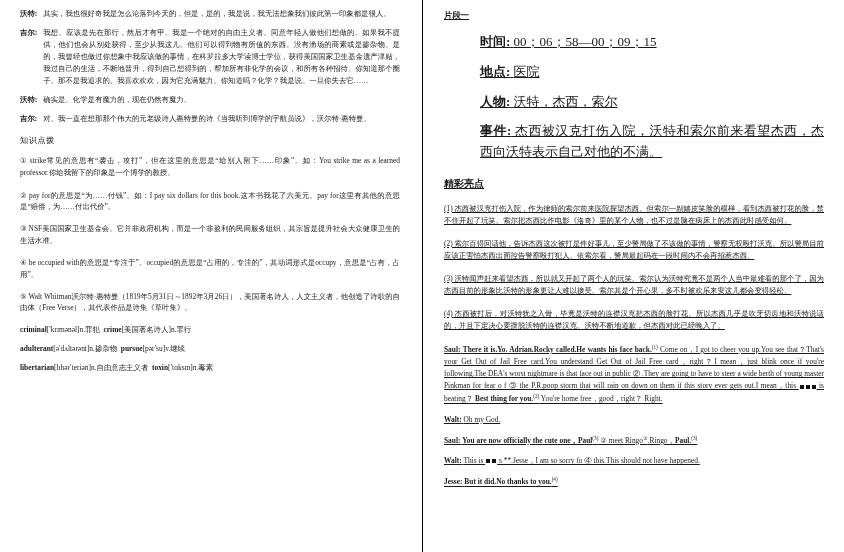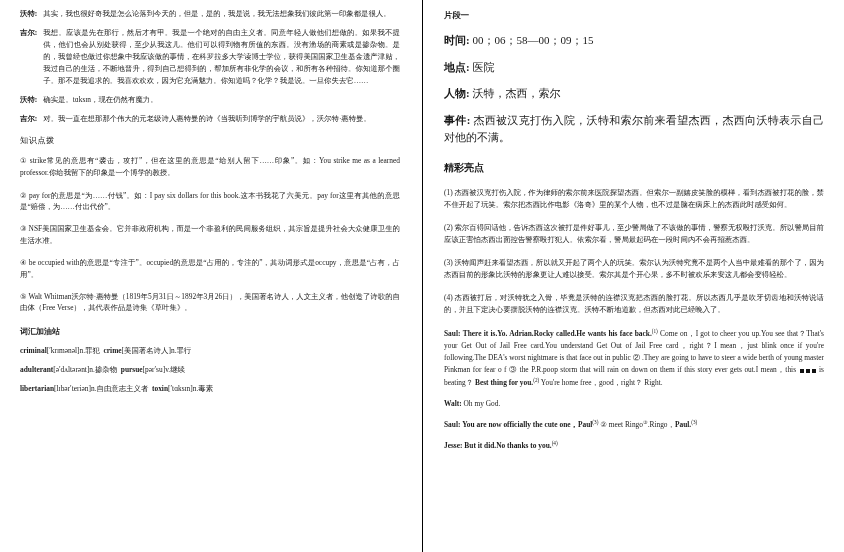--- a/index.html
+++ b/index.html
@@ -26,20 +26,21 @@
     height: 552px;
     overflow: hidden;
   }
   .col-left {
     width: 422px;
     padding: 8px 22px 6px 20px;
   }
   .col-right {
     width: 422px;
     padding: 8px 20px 18px 22px;
+    text-decoration: underline;
   }
   .divider {
     position: absolute;
     left: 422px;
     top: 0;
     width: 1px;
     height: 552px;
     background: #000;
   }
   
@@ -92,24 +93,25 @@
     font-weight: bold;
     margin-top: 18px;
   }
   
   .r-head {
     font-size: 8.4px;
     font-weight: bold;
     margin: 2px 0 11px 0;
   }
   .meta {
-    font-size: 11px;
+    font-size: 13px;
     line-height: 1.6;
     margin-bottom: 9px;
     text-align: justify;
+    margin-left: 36px;
   }
   .meta .k {
     font-weight: bold;
   }
   .hl-title {
     font-size: 10px;
     font-weight: bold;
     margin: 14px 0 12px 0;
   }
   .hl {
@@ -157,37 +159,36 @@
       <span class="txt">其实，我也很好奇我是怎么论落到今天的，但是，是的，我是说，我无法想象我们彼此第一印象都是很人。</span>
     </div>
 
     <div class="dlg">
       <span class="spk">吉尔:</span>
       <span class="txt">我想。应该是先在那行，然后才有甲。我是一个绝对的自由主义者。同意年轻人做他们想做的。如果我不提供，他们也会从别处获得，至少从我这儿。他们可以得到物有所值的东西。没有渔场的商素或是掺杂物。是的，我曾经也做过你想象中我应该做的事情，在科罗拉多大学读博士学位，获得美国国家卫生基金遗产津贴，我过自己的生活，不断地晋升，得到自己想得到的，帮加所有非化学的会议，和所有各种招待。你知道那个圈子。那不是我追求的。我喜欢欢欢，因为它充满魅力。你知道吗？化学？我是说。一旦你失去它……</span>
     </div>
 
     <div class="dlg">
       <span class="spk">沃特:</span>
-      <span class="txt">确实是。tɑksɪn，现在仍然有魔力。</span>
+      <span class="txt">确实是。化学是有魔力的，现在仍然有魔力。</span>
     </div>
 
     <div class="dlg">
       <span class="spk">吉尔:</span>
       <span class="txt">对。我一直在想那那个伟大的元老级诗人惠特曼的诗《当我听到博学的宇航员说》，沃尔特·惠特曼。</span>
     </div>
 
     <div class="sec-title">知识点拨</div>
 
     <div class="note note-2line">① strike常见的意思有“袭击，攻打”，但在这里的意思是“给别人留下……印象”。如：You strike me as a learned professor.你给我留下的印象是一个博学的教授。</div>
     <div class="note">② pay for的意思是“为……付钱”。如：I pay six dollars for this book.这本书我花了六美元。pay for这里有其他的意思是“赔偿，为……付出代价”。</div>
     <div class="note">③ NSF美国国家卫生基金会。它并非政府机构，而是一个非盈利的民间服务组织，其宗旨是提升社会大众健康卫生的生活水准。</div>
     <div class="note">④ be occupied with的意思是“专注于”。occupied的意思是“占用的，专注的”，其动词形式是occupy，意思是“占有，占用”。</div>
     <div class="note">⑤ Walt Whitman沃尔特·惠特曼（1819年5月31日～1892年3月26日），美国著名诗人，人文主义者，他创造了诗歌的自由体（Free Verse），其代表作品是诗集《草叶集》。</div>
 
-    <div class="vocab-title">词汇加油站</div>
 
     <div class="vocab">
       <b>criminal</b><span>[′krɪmənəl]</span><span>n.</span><span>罪犯</span>
       &nbsp;<b>crime</b><span>[美国著名诗人]</span><span>n.</span><span>罪行</span>
     </div>
 
     <div class="vocab">
       <b>adulterant</b><span>[ə′dʌltərənt]</span><span>n.</span><span>掺杂物</span>
       &nbsp;<b>pursue</b><span>[pər′su]</span><span>v.</span><span>继续</span>
     </div>
@@ -236,20 +237,24 @@
     <div class="script">
       <span class="spk">Walt:</span>
       <span>Oh my God.</span>
     </div>
 
     <div class="script">
       <span class="spk">Saul:</span>
       <span class="ln">You are now officially the cute one，Paul</span><span class="sup">(3)</span><span> ② meet Ringo</span><span class="sup">③</span><span>.Ringo，</span><span class="ln">Paul.</span><span class="sup">(3)</span>
     </div>
 
+    <div class="script">
+      <span class="spk">Walt:</span>
+      <span>This is </span><span class="blk"></span><span class="blk"></span><span> s **.Jesse，I am so sorry fo ④ this.This should not have happened.</span>
+    </div>
 
     <div class="script">
       <span class="spk">Jesse:</span>
       <span class="ln">But it did.No thanks to you.</span><span class="sup">(4)</span>
     </div>
 
   </div>
 </div>
 
 </body></html>

